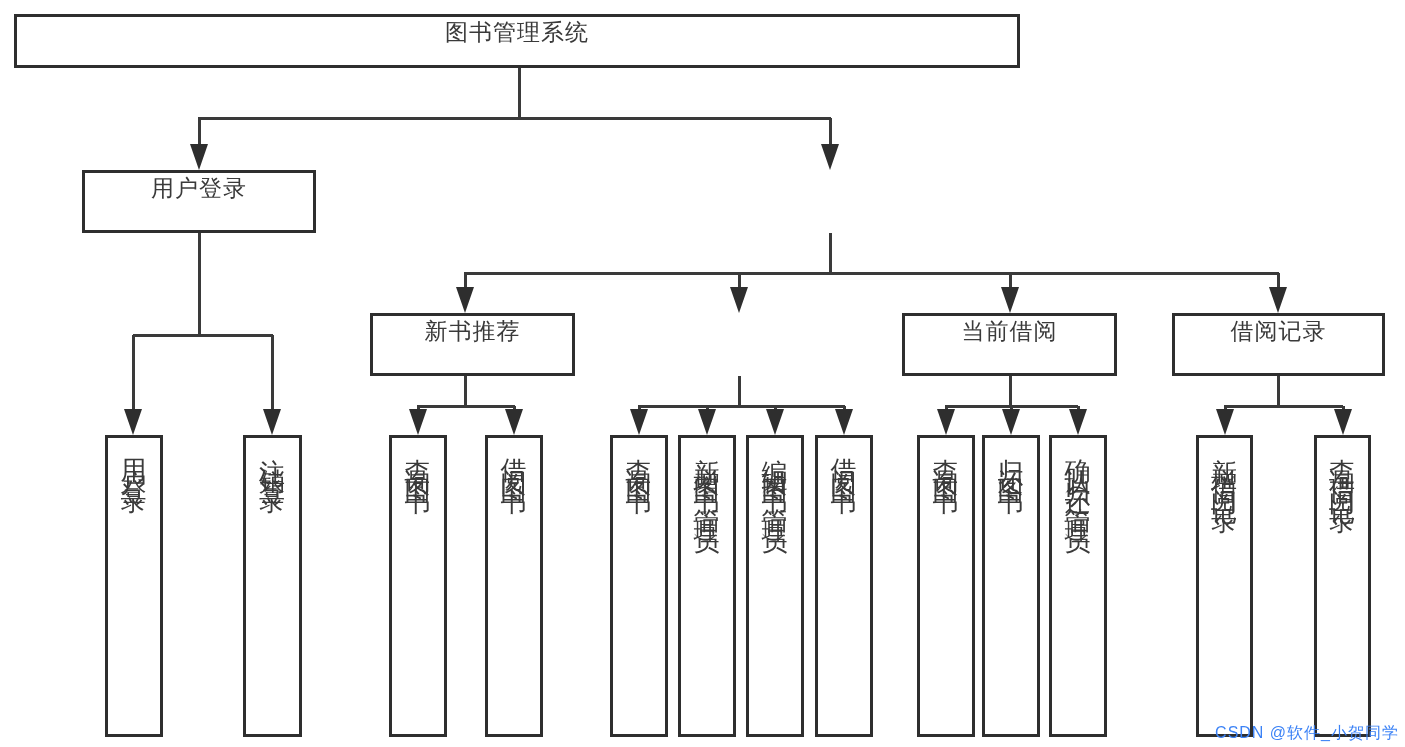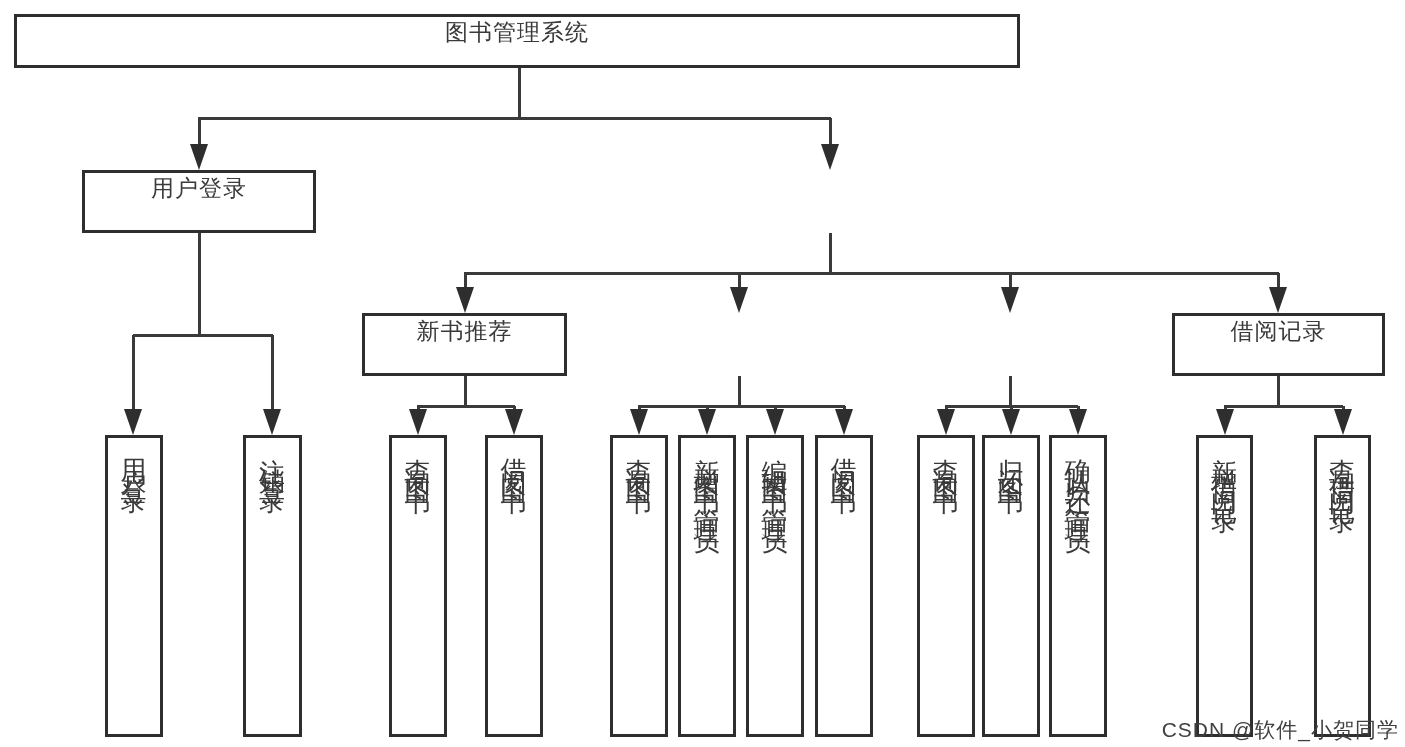--- a/index.html
+++ b/index.html
@@ -43,22 +43,22 @@
     position: absolute;
     width: 0; height: 0;
     border-left: 9px solid transparent;
     border-right: 9px solid transparent;
     border-top: 26px solid #2e2e2e;
   }
   .watermark {
     position: absolute;
     right: 6px;
     bottom: 3px;
-    font-size: 21px;
-    color: #404040;
+    font-size: 16px;
+    color: #3b82f6;
     letter-spacing: 1px;
     white-space: nowrap;
   }
 </style>
 </head>
 <body>
 
 <div class="canvas">
 
   <div class="box hbox" style="left:14px; top:14px; width:1006px; height:54px;">
@@ -87,22 +87,25 @@
   <div class="hln" style="left:464px; top:272px; width:815px;"></div>
   <div class="vln" style="left:464px; top:273px; height:14px;"></div>
   <div class="tri" style="left:456px; top:287px;"></div>
   <div class="vln" style="left:738px; top:273px; height:14px;"></div>
   <div class="tri" style="left:730px; top:287px;"></div>
   <div class="vln" style="left:1009px; top:273px; height:14px;"></div>
   <div class="tri" style="left:1001px; top:287px;"></div>
   <div class="vln" style="left:1277px; top:273px; height:14px;"></div>
   <div class="tri" style="left:1269px; top:287px;"></div>
 
-  <div class="box hbox" style="left:362px; top:313px; width:205px; height:63px;">
+  <div class="box hbox" style="left:370px; top:313px; width:205px; height:63px;">
     <span>新书推荐</span>
+  </div>
+  <div class="box hbox" style="left:902px; top:313px; width:215px; height:63px;">
+    <span>当前借阅</span>
   </div>
   <div class="box hbox" style="left:1172px; top:313px; width:213px; height:63px;">
     <span>借阅记录</span>
   </div>
 
   <div class="vln" style="left:464px; top:376px; height:31px;"></div>
   <div class="hln" style="left:417px; top:405px; width:98px;"></div>
   <div class="vln" style="left:417px; top:406px; height:3px;"></div>
   <div class="tri" style="left:409px; top:409px;"></div>
   <div class="vln" style="left:513px; top:406px; height:3px;"></div>

